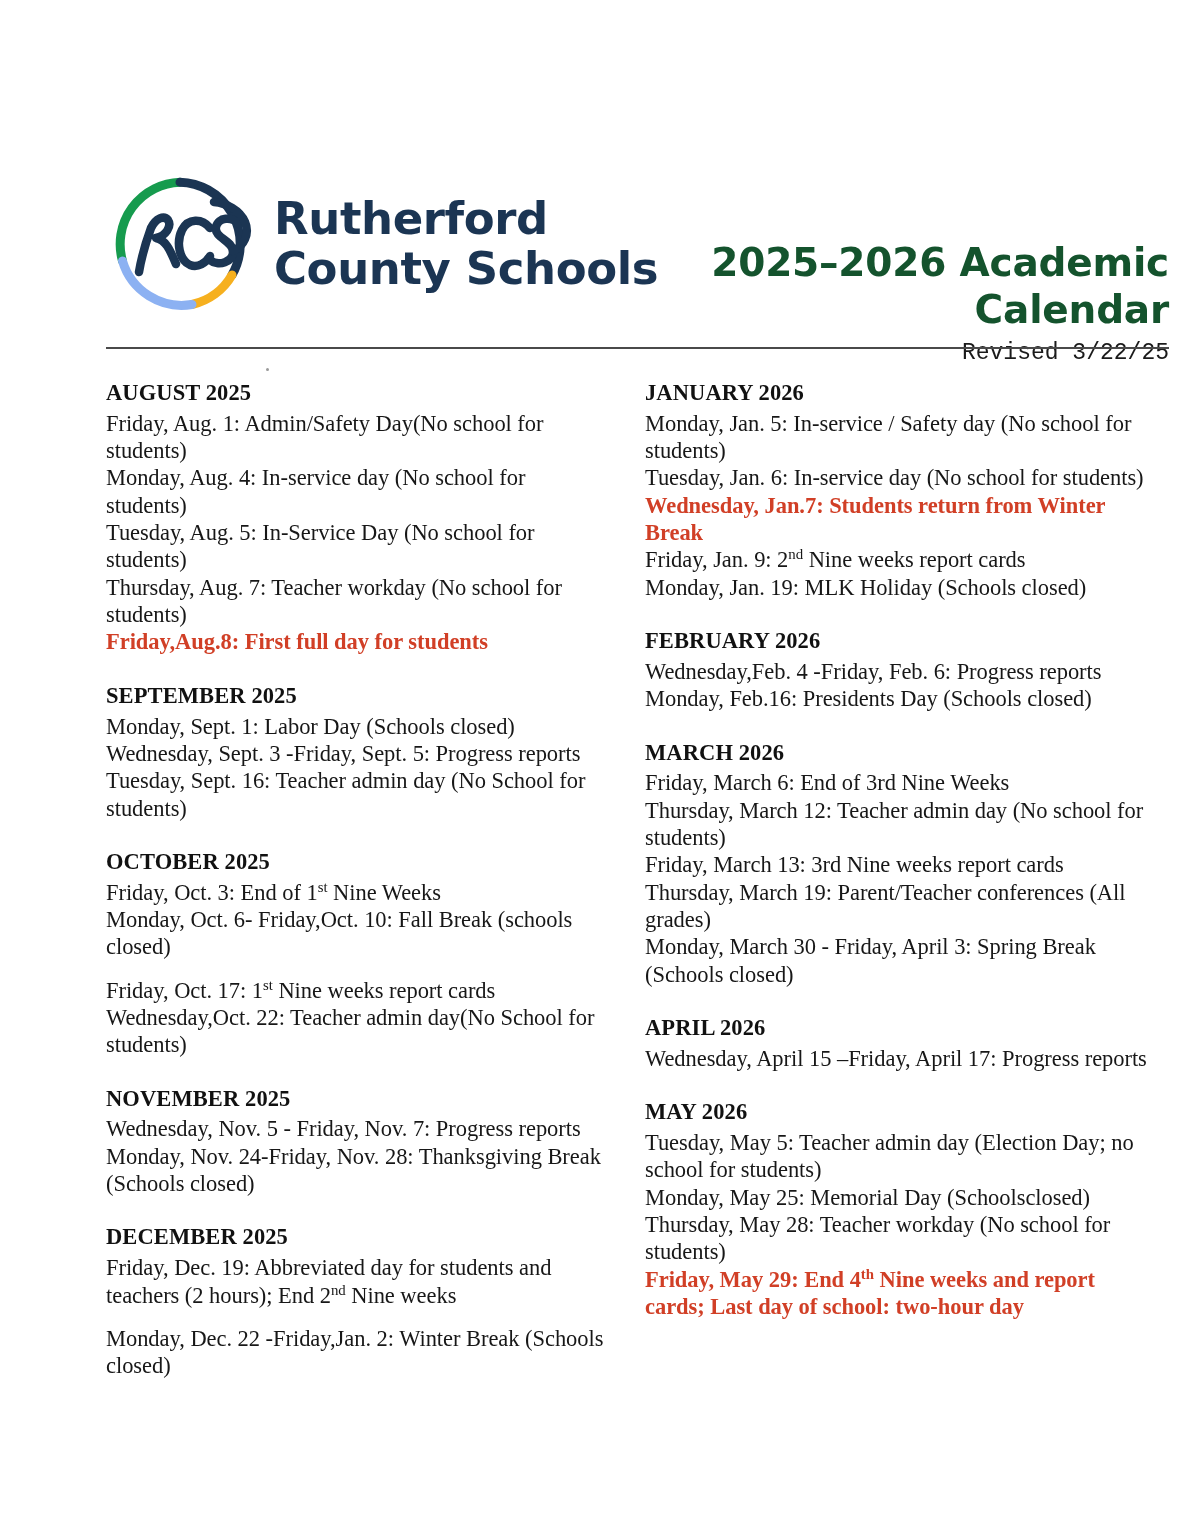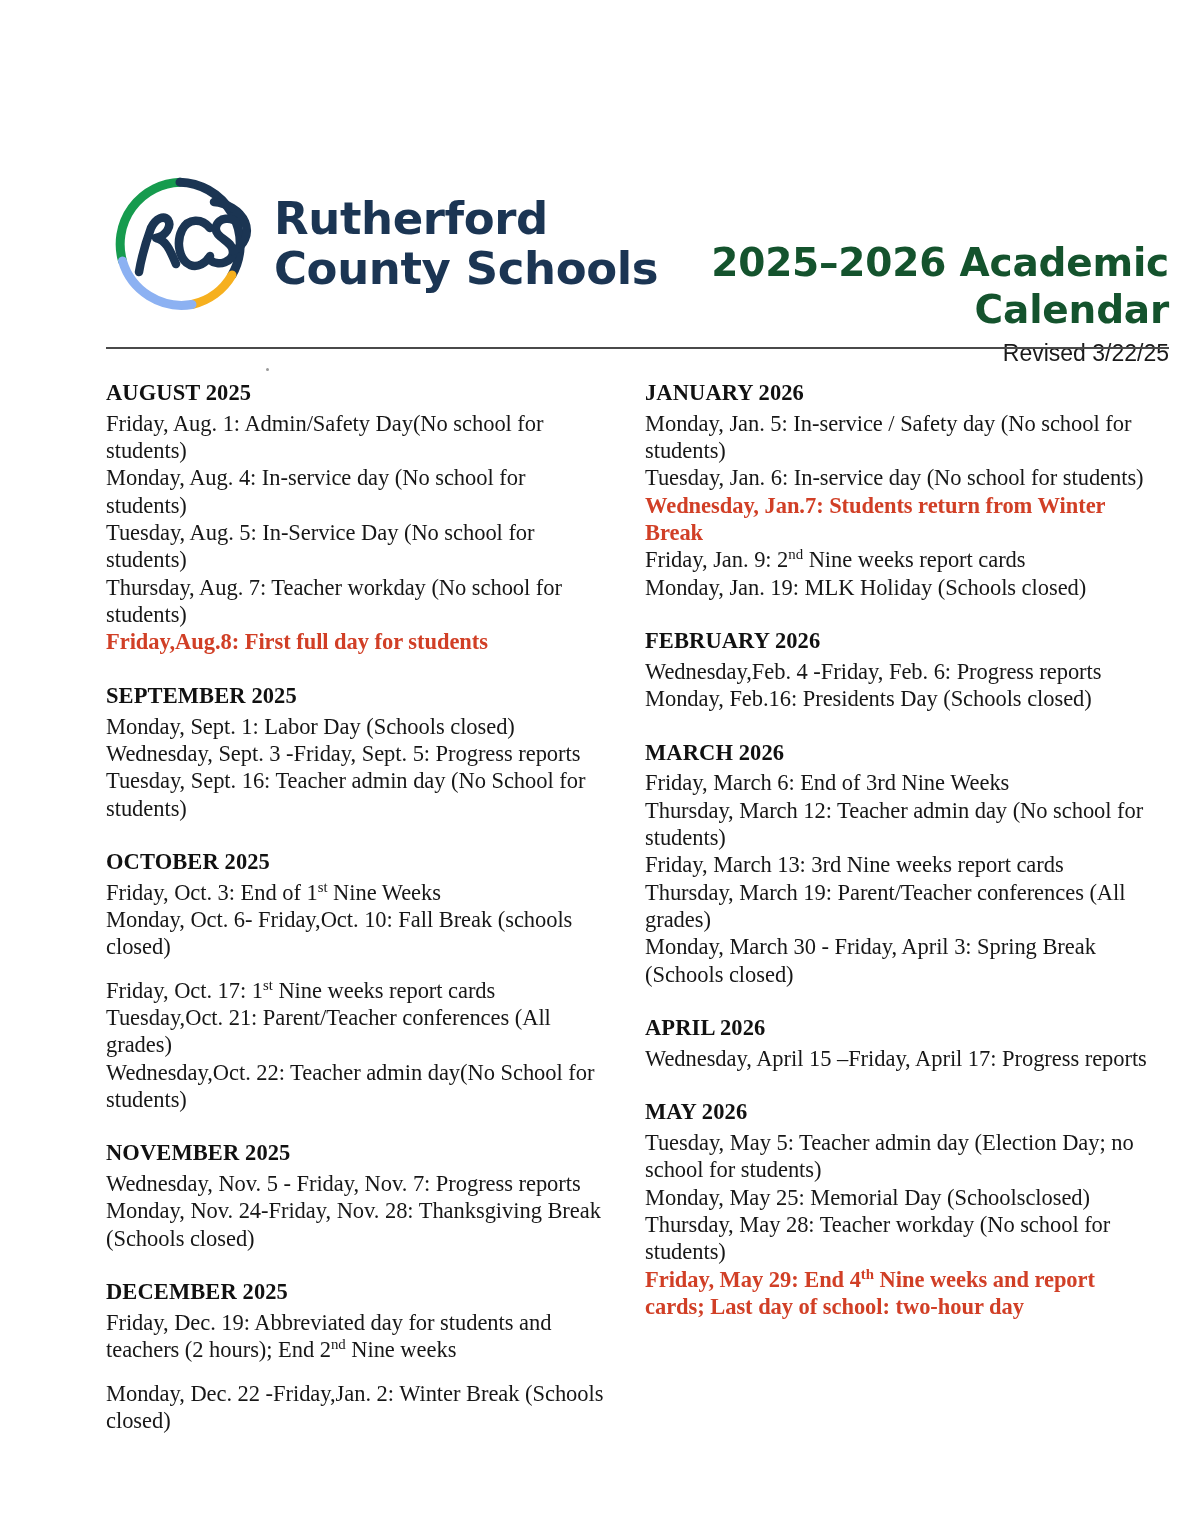--- a/index.html
+++ b/index.html
@@ -71,21 +71,21 @@
   .doc-title {
     font-family: "DejaVu Sans", "Liberation Sans", sans-serif;
     font-weight: bold;
     font-size: 39px;
     letter-spacing: -0.2px;
     color: #14532d;
     line-height: 1.2;
   }
   .doc-revised {
     margin-top: 6px;
-    font-family: Liberation Sans, sans-serif;
+    font-family: Liberation Mono, monospace;
     font-size: 23px;
     color: #1a1a1a;
     line-height: 1.2;
   }
 
   .rule {
     position: absolute;
     left: 62px;
     top: 331px;
     width: 1063px;
@@ -207,21 +207,20 @@
           <div class="month-head">SEPTEMBER 2025</div>
           <p class="entry">Monday, Sept. 1: Labor Day (Schools closed)</p>
           <p class="entry">Wednesday, Sept. 3 -Friday, Sept. 5: Progress reports</p>
           <p class="entry">Tuesday, Sept. 16: Teacher admin day (No School for students)</p>
         </div>
         <div class="month">
           <div class="month-head">OCTOBER 2025</div>
           <p class="entry">Friday, Oct. 3: End of 1<span class="sup">st</span> Nine Weeks</p>
           <p class="entry">Monday, Oct. 6- Friday,Oct. 10: Fall Break (schools closed)</p>
           <p class="entry gap-before">Friday, Oct. 17: 1<span class="sup">st</span> Nine weeks report cards</p>
-          <p class="entry">Tuesday,Oct. 21: Parent/Teacher conferences (All grades)</p>
           <p class="entry">Wednesday,Oct. 22: Teacher admin day(No School for students)</p>
         </div>
         <div class="month">
           <div class="month-head">NOVEMBER 2025</div>
           <p class="entry">Wednesday, Nov. 5 - Friday, Nov. 7: Progress reports</p>
           <p class="entry">Monday, Nov. 24-Friday, Nov. 28: Thanksgiving Break (Schools closed)</p>
         </div>
         <div class="month">
           <div class="month-head">DECEMBER 2025</div>
           <p class="entry">Friday, Dec. 19:  Abbreviated day for students and teachers (2 hours); End 2<span class="sup">nd</span> Nine weeks</p>

